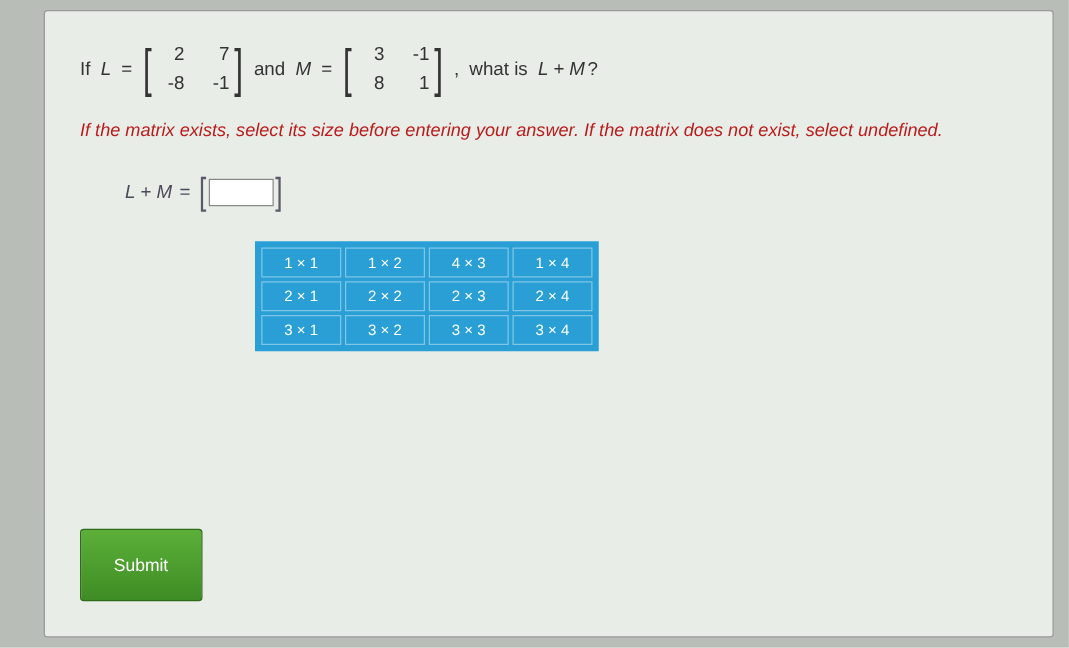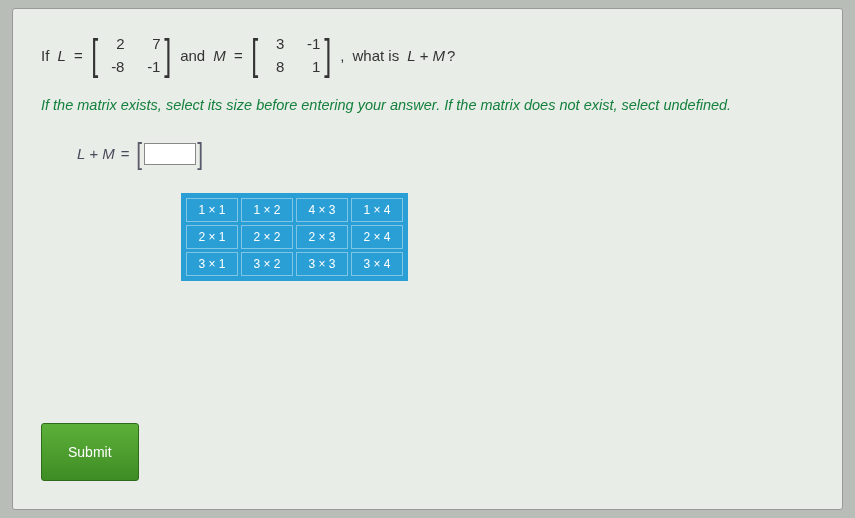--- a/index.html
+++ b/index.html
@@ -12,20 +12,21 @@
     font-size: 14px;
     color: #333;
   }
   .panel {
     background: #e8ede8;
     border: 1px solid #999;
     border-radius: 3px;
     padding: 24px 28px 20px 28px;
     height: 502px;
     position: relative;
+    margin-left: 23px;
   }
   .question-line {
     font-size: 15px;
     color: #333;
     margin-bottom: 18px;
     display: flex;
     align-items: center;
     flex-wrap: nowrap;
     gap: 2px;
   }
@@ -43,21 +44,21 @@
   }
   .matrix-body {
     display: inline-flex;
     flex-direction: column;
     gap: 6px;
     padding: 2px 2px;
   }
   .mrow { display: flex; gap: 14px; }
   .mcell { width: 22px; text-align: right; font-size: 15px; }
   .instruction {
-    color: #15803d;
+    color: #b91c1c;
     font-style: italic;
     font-size: 14.5px;
     line-height: 1.5;
     margin-bottom: 20px;
   }
   .answer-line {
     font-size: 15px;
     font-style: italic;
     color: #4a4a5a;
     margin-left: 36px;
@@ -83,21 +84,21 @@
     border-collapse: separate;
     border-spacing: 3px;
     background: #2a9fd6;
     padding: 2px;
   }
   .size-grid td {
     background: #2a9fd6;
     color: #fff;
     font-size: 12px;
     text-align: center;
-    width: 52px;
+    width: 64px;
     height: 24px;
     border: 1px solid rgba(255,255,255,0.4);
     cursor: pointer;
   }
   .size-grid .undefined-cell {
     width: auto;
   }
   .submit-btn {
     position: absolute;
     left: 28px;

